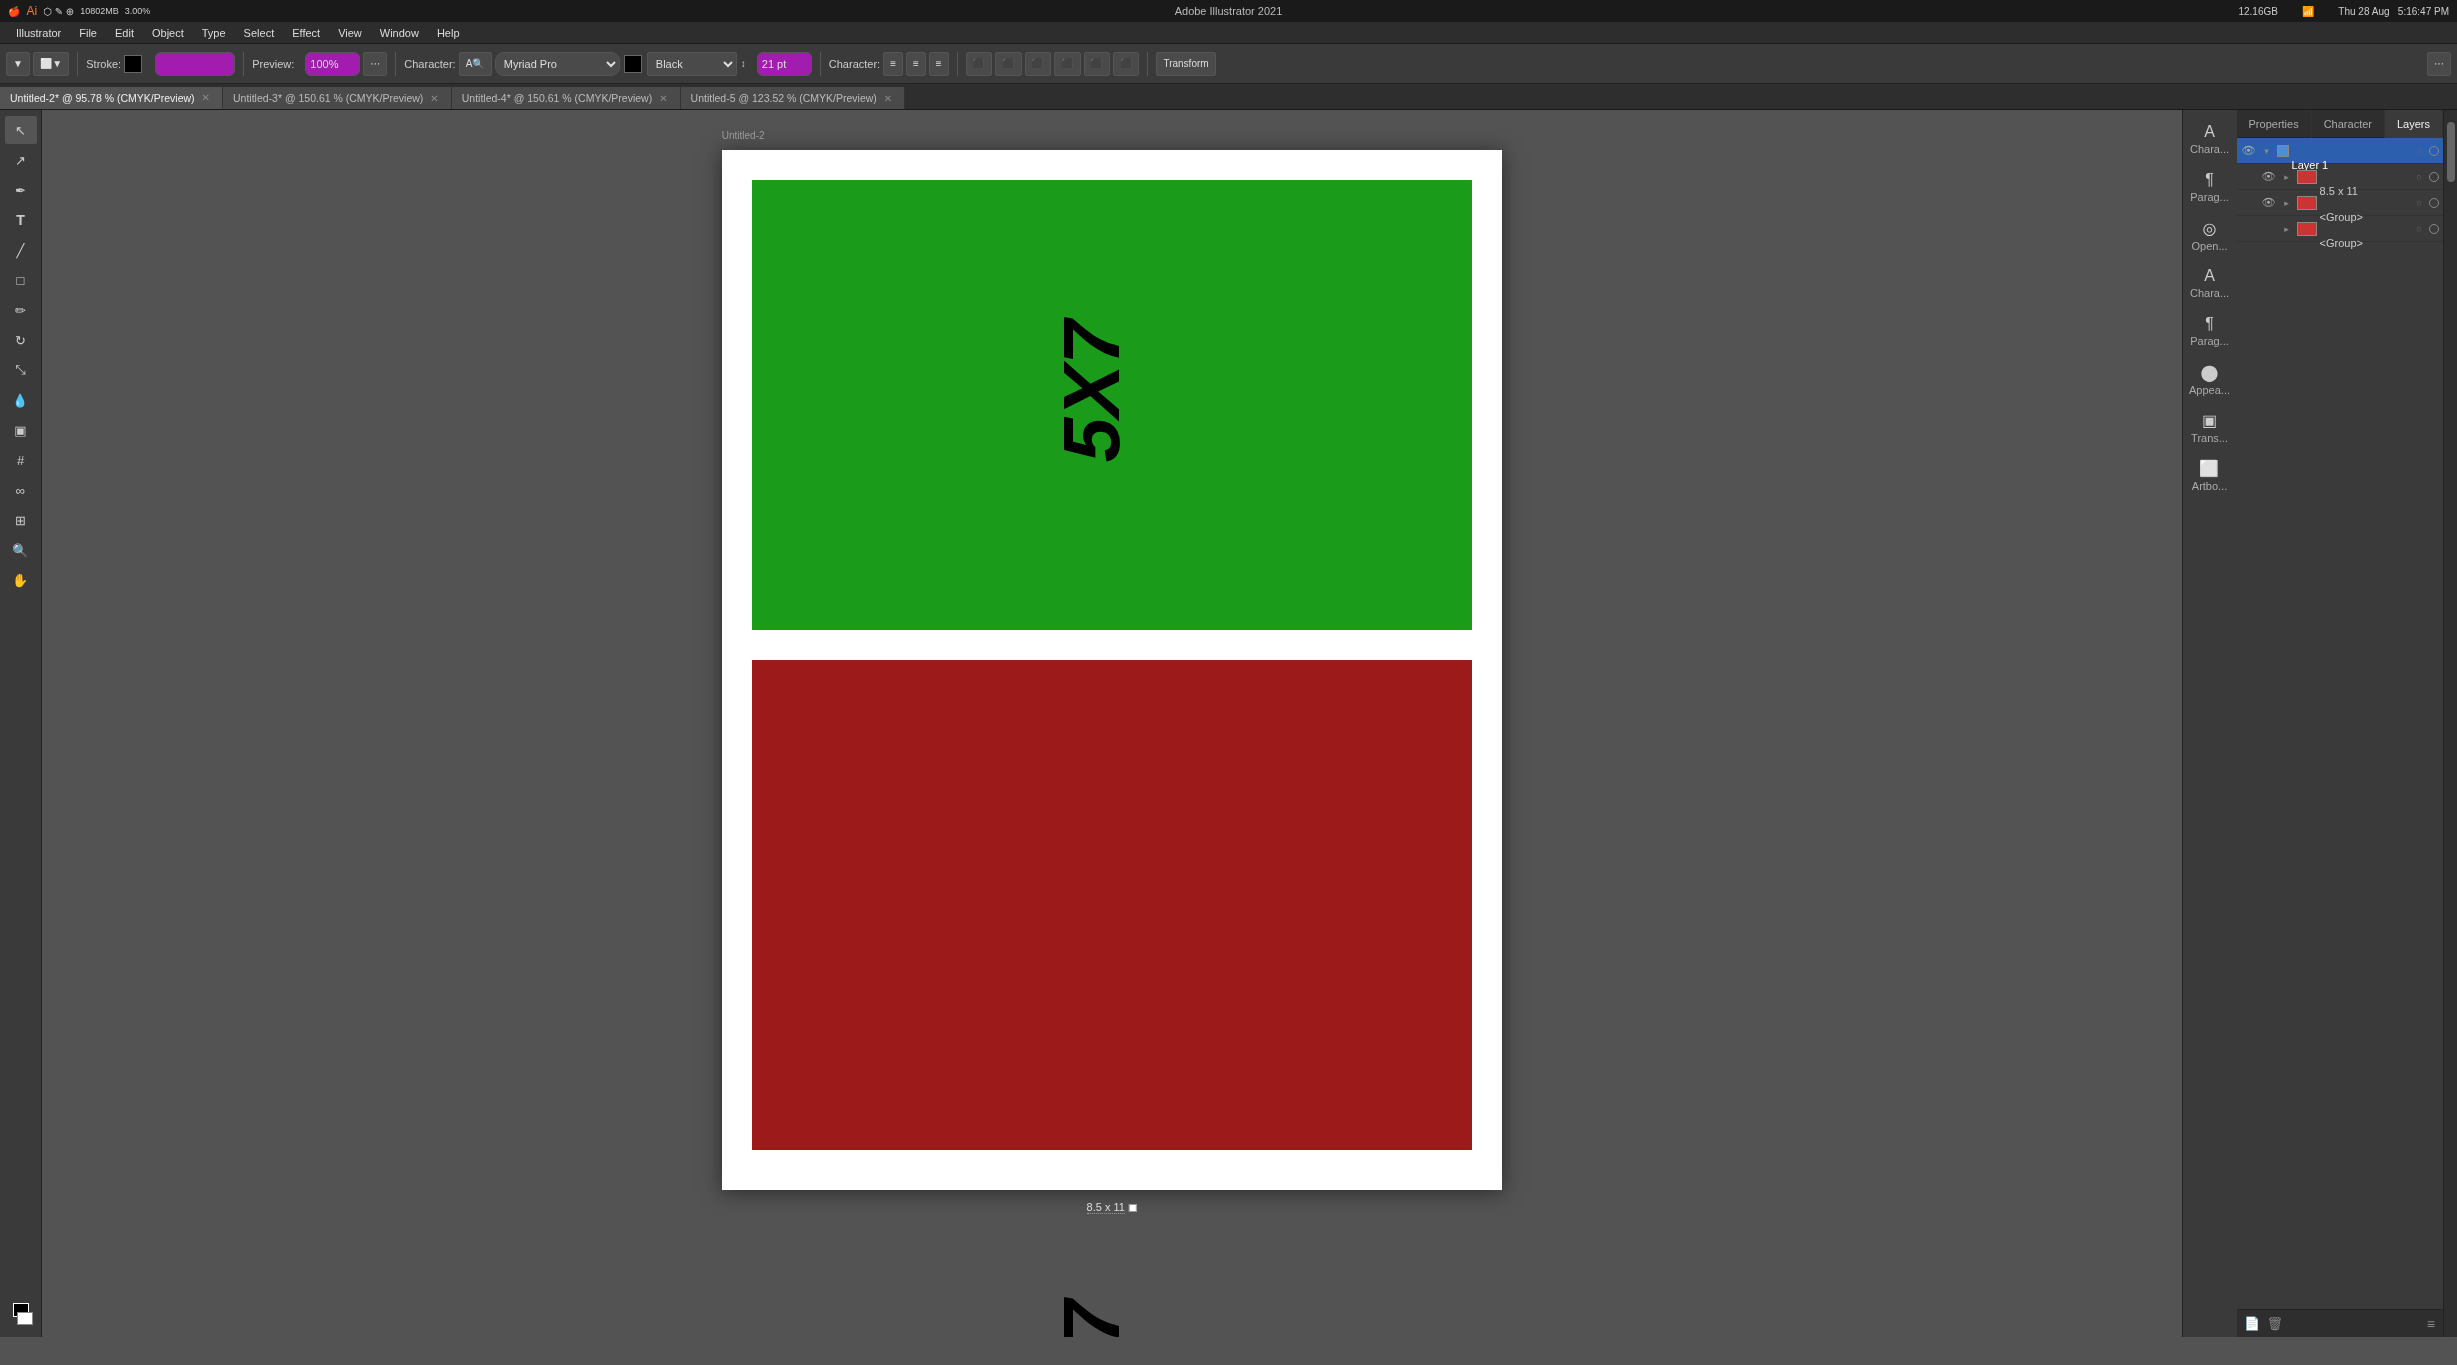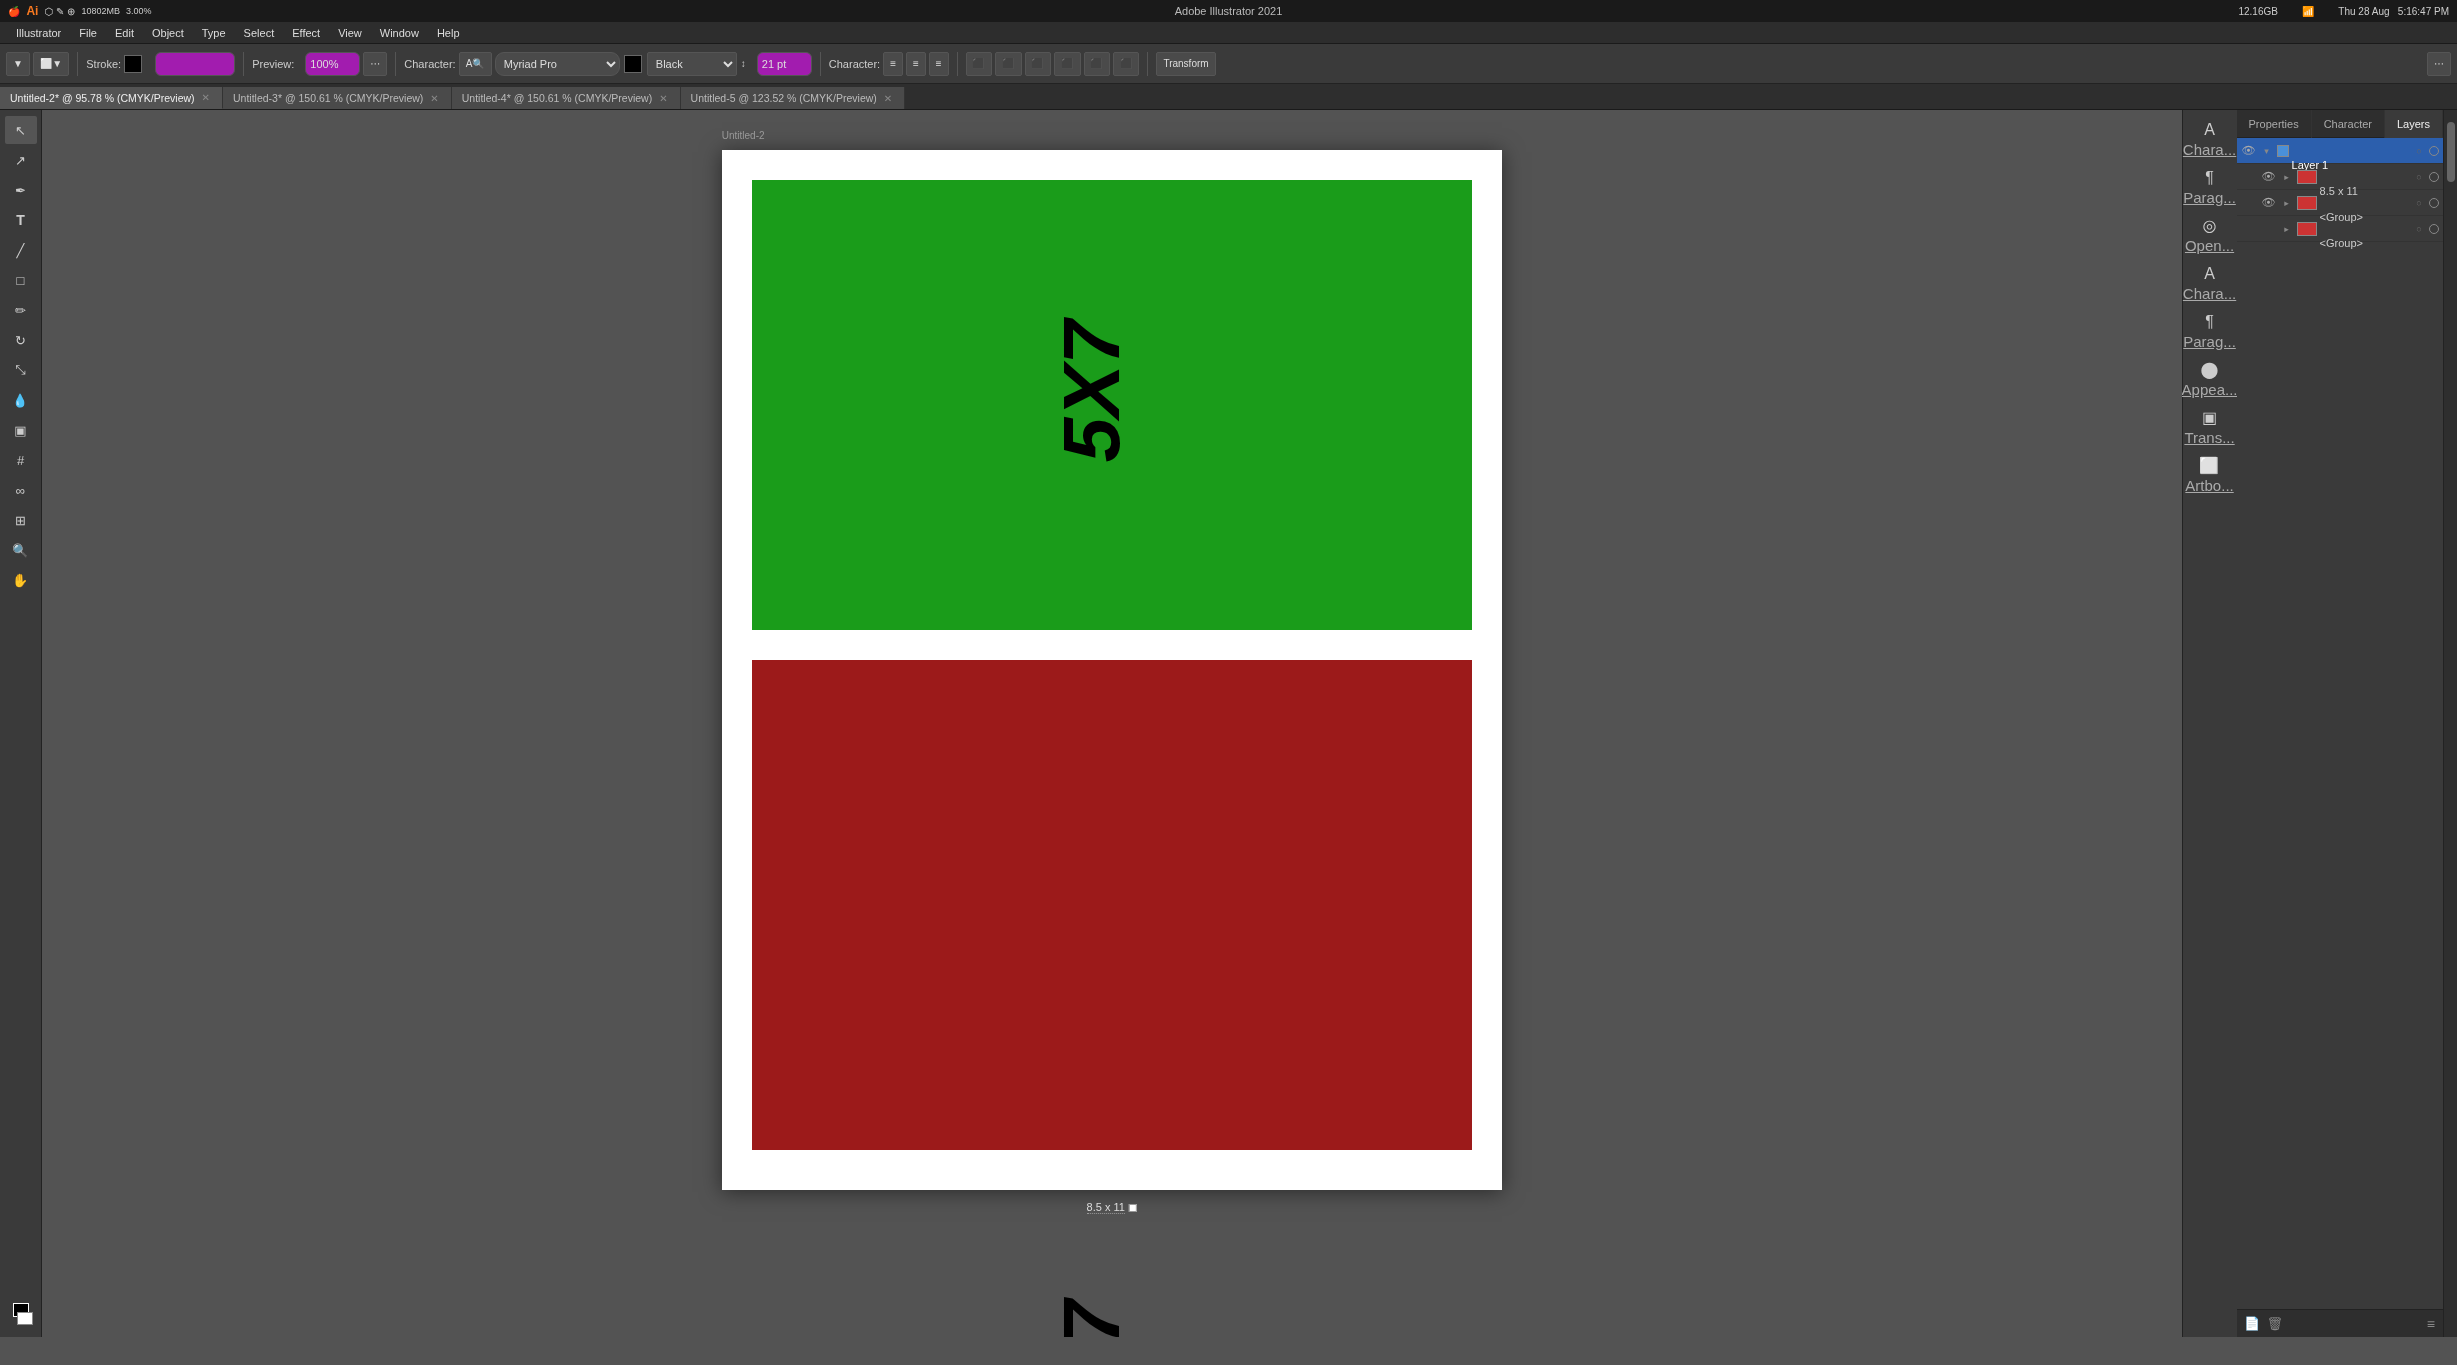--- a/index.html
+++ b/index.html
@@ -318,21 +318,21 @@
       flex-direction: column;
       align-items: center;
       justify-content: center;
       cursor: pointer;
       border-radius: 2px;
       gap: 2px;
       color: #ccc;
       font-size: 11px;
     }
     .prop-icon-symbol { font-size: 16px; }
-    .prop-icon-label { font-size: 15px; color: #aaa; text-decoration: underline; }
+    .prop-icon-label { font-size: 11px; color: #aaa; }
 
     
     .layers-panel {
       flex: 1;
       display: flex;
       flex-direction: column;
       overflow: hidden;
     }
 
     .layers-content {
@@ -449,21 +449,21 @@
       font-size: 10px;
       color: #999;
     }
   </style>
 </head>
 <body>
 
 <div class="system-bar">
   <div class="system-bar-left">
     <span>🍎</span>
-    <span style="color:#f97920;font-weight:bold;font-size:12px;">Ai</span>
+    <span style="color:#f97920;font-weight:normal;font-size:12px;">Ai</span>
     <span>⬡ ✎ ⊕</span>
     <span style="font-size:9px;">10802MB</span>
     <span style="font-size:9px;">3.00%</span>
   </div>
   <div style="position:absolute;left:50%;transform:translateX(-50%);font-size:11px;color:#bbb;">Adobe Illustrator 2021</div>
   <div class="system-bar-right">
     <span>12.16GB</span>
     <span>📶</span>
     <span>Thu 28 Aug &nbsp; 5:16:47 PM</span>
   </div>

